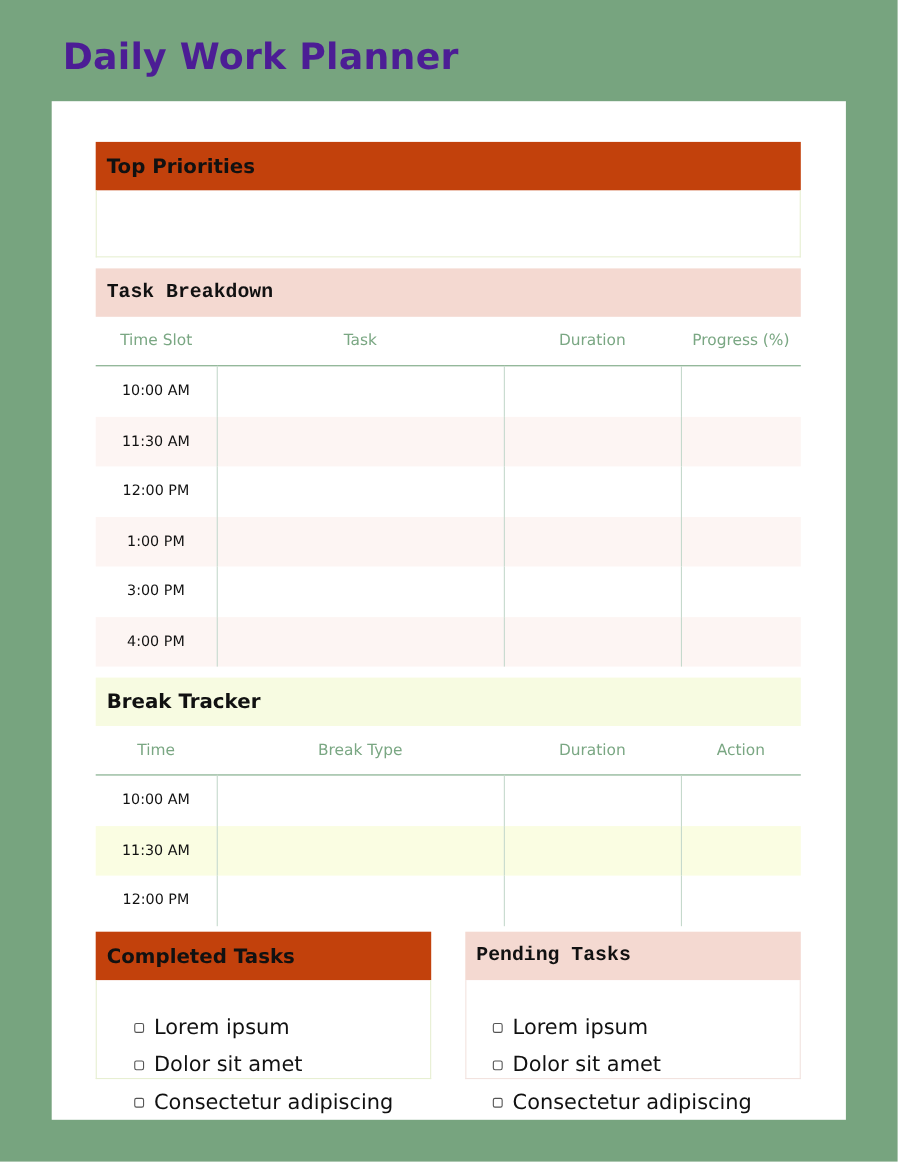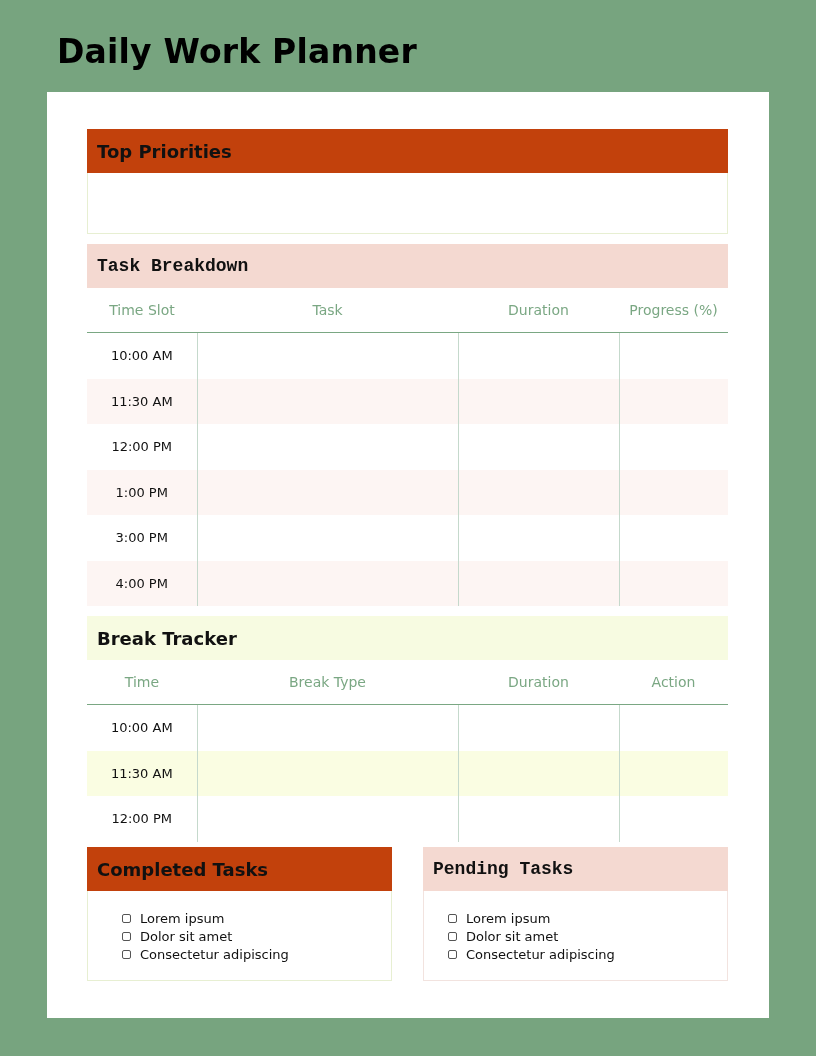--- a/index.html
+++ b/index.html
@@ -5,21 +5,21 @@
     html, body { margin: 0; padding: 0; }
     body {
       width: 816px; height: 1056px;
       background: #77a47f;
       font-family: "DejaVu Sans", "Liberation Sans", sans-serif;
       position: relative;
       overflow: hidden;
     }
     .page-title {
       position: absolute; left: 57px; top: 30px;
-      color: #000000; font-size: 33px; font-weight: bold;
+      color: #4c1d95; font-size: 33px; font-weight: bold;
       letter-spacing: 0.2px; margin: 0; line-height: 44px;
     }
     .sheet {
       position: absolute; left: 47px; top: 92px;
       width: 722px; height: 926px;
       background: #ffffff;
     }
     .section { position: absolute; left: 40px; width: 641px; }
     .sec-header {
       height: 44px; box-sizing: border-box;
@@ -53,21 +53,21 @@
     .lists { position: absolute; top: 755px; left: 40px; width: 641px; height: 161px; }
     .list-box { position: absolute; top: 0; width: 305px; height: 134px; }
     .list-box.left { left: 0; }
     .list-box.right { left: 336px; border-radius: 25px; }
     .list-box .body {
       height: 90px; box-sizing: border-box; padding: 18px 0 0 34px;
     }
     .list-box.left .body { border: 1px solid #e7efd2; border-top: none; }
     .list-box.right .body { border: 1px solid #f2e3df; border-top: none; }
     .list-box.right .body { padding-left: 24px; }
-    .list-item { display: flex; align-items: center; height: 18px; font-size: 13px; color: #111; }
+    .list-item { display: flex; align-items: center; height: 18px; font-size: 19px; color: #111; margin-top: 16px; }
     .checkbox {
       width: 9px; height: 9px; border: 1px solid #555; border-radius: 2px;
       margin-right: 9px; box-sizing: border-box; flex: none;
     }
   </style>
 </head>
 <body>
 
 <h1 class="page-title">Daily Work Planner</h1>
 

